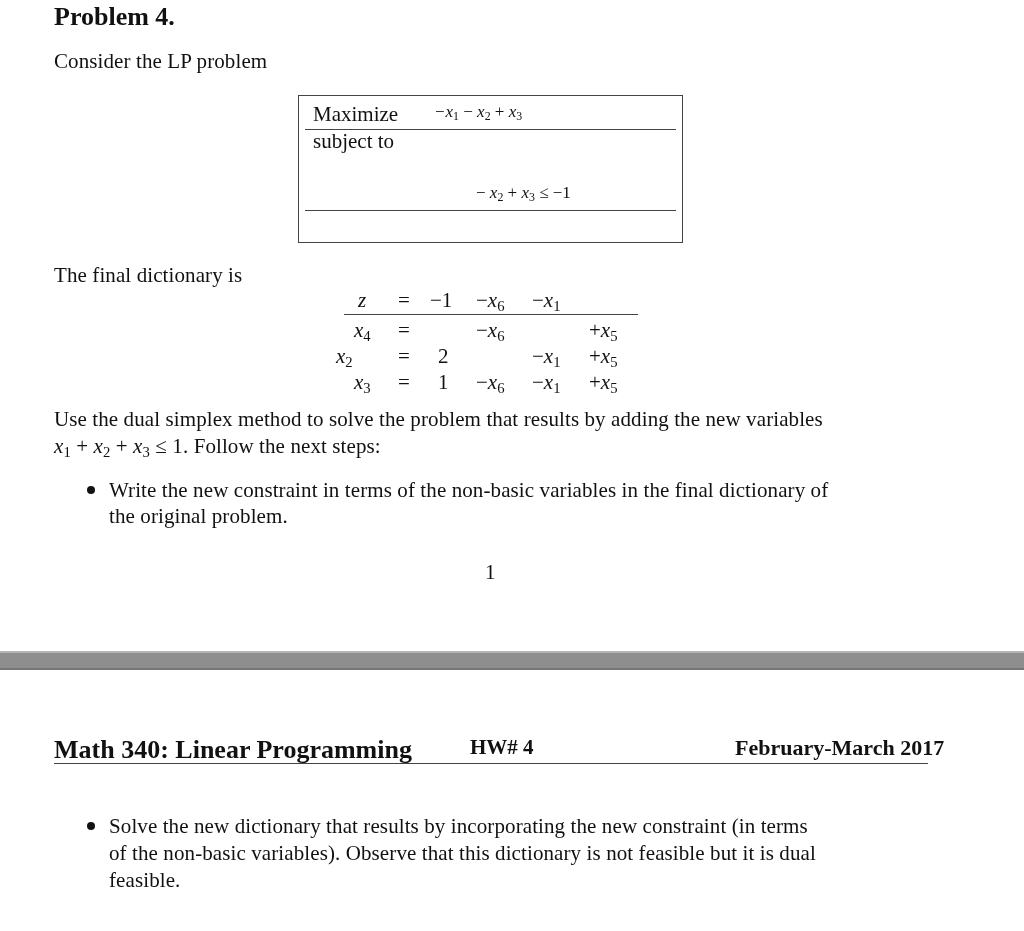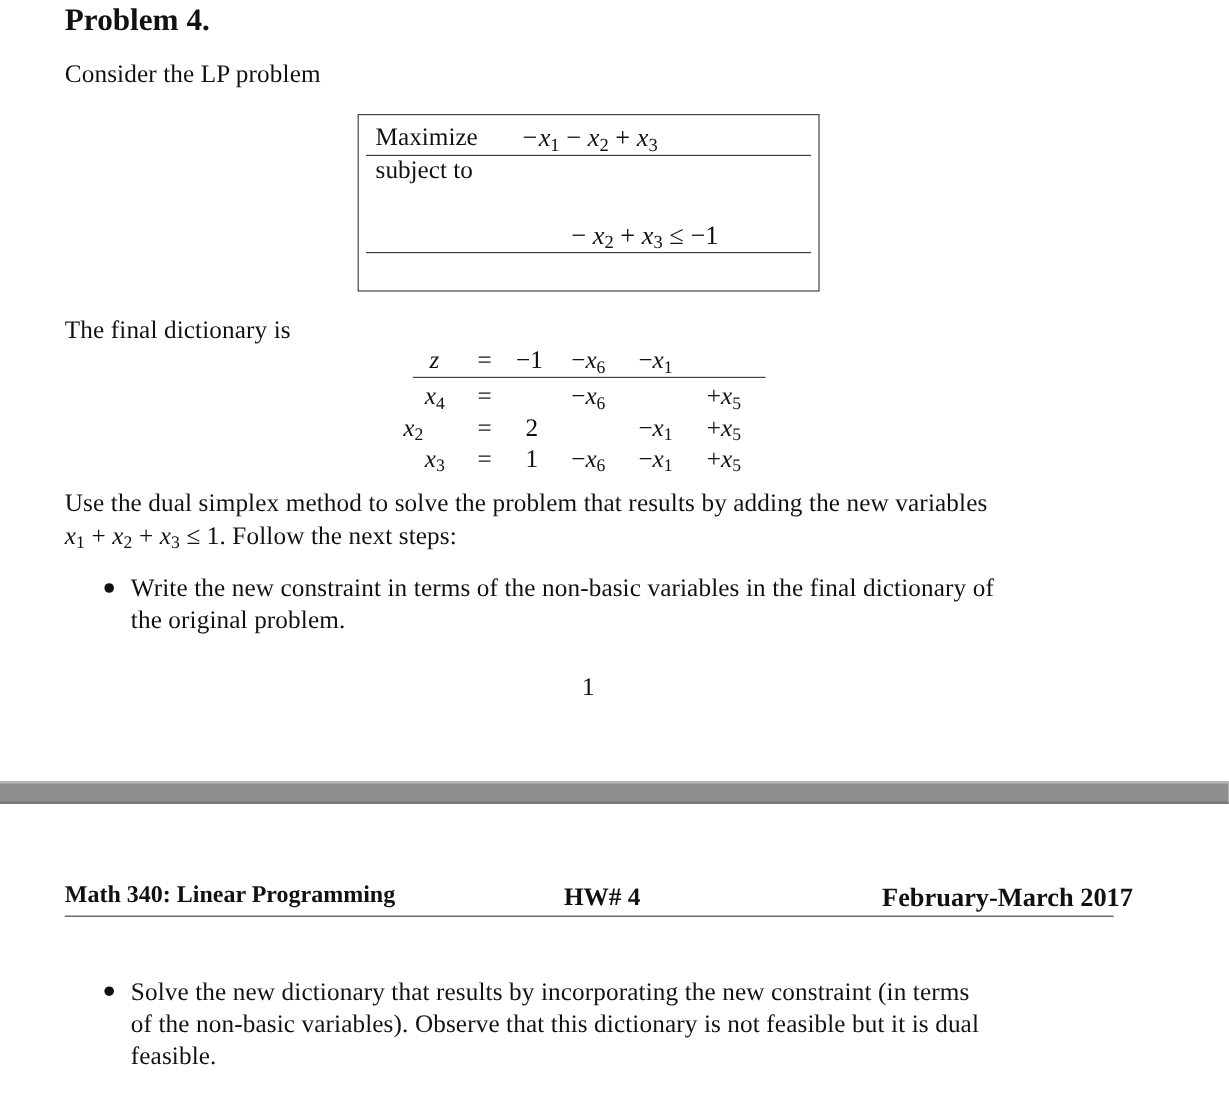--- a/index.html
+++ b/index.html
@@ -15,21 +15,21 @@
 
   
   #problem-title { left: 54px; top: 2px; font-size: 26px; font-weight: bold; }
   #intro-text { left: 54px; top: 48px; text-align: right; }
 
   
   #lp-box { left: 298px; top: 95px; width: 385px; height: 148px;
             border: 1px solid #444; box-sizing: border-box; }
   .lp-rule { position: absolute; left: 6px; right: 6px; height: 1px; background: #444; }
   .lp-label { position: absolute; left: 14px; font-size: 21px; }
-  .lp-expr { position: absolute; font-size: 22px; white-space: nowrap; }
+  .lp-expr { position: absolute; font-size: 17px; white-space: nowrap; }
 
   
   .dict-cell { position: absolute; font-size: 21px; white-space: nowrap; }
   #dict-rule { position: absolute; left: 344px; top: 314px; width: 294px; height: 1px; background: #444; }
 
   
   .bullet-dot { position: absolute; width: 8px; height: 8px; border-radius: 50%; background: #111; }
 
   
   #page-gap { position: absolute; left: 0; top: 651px; width: 1024px; height: 19px;
@@ -103,21 +103,21 @@
   <div class="bullet-dot" style="left:87px; top:486px;"></div>
   <div class="abs serif txt" style="left:109px; top:477px;">Write the new constraint in terms of the non-basic variables in the final dictionary of</div>
   <div class="abs serif txt" style="left:109px; top:503px;">the original problem.</div>
 
   <div class="abs serif txt" style="left:485px; top:559px;">1</div>
 </div>
 
 <div id="page-gap"></div>
 
 <div>
-  <div class="abs serif bold" style="left:54px; top:735px; font-size:20px;">Math 340: Linear Programming</div>
+  <div class="abs serif bold" style="left:54px; top:735px; font-size:26px;">Math 340: Linear Programming</div>
   <div class="abs serif bold" style="left:470px; top:735px; font-size:21px;">HW# 4</div>
   <div class="abs serif bold" style="left:735px; top:735px; font-size:22px;">February-March 2017</div>
   <div id="hdr-rule"></div>
 
   <div class="bullet-dot" style="left:87px; top:822px;"></div>
   <div class="abs serif txt" style="left:109px; top:813px;">Solve the new dictionary that results by incorporating the new constraint (in terms</div>
   <div class="abs serif txt" style="left:109px; top:840px;">of the non-basic variables). Observe that this dictionary is not feasible but it is dual</div>
   <div class="abs serif txt" style="left:109px; top:867px;">feasible.</div>
 </div>
 

